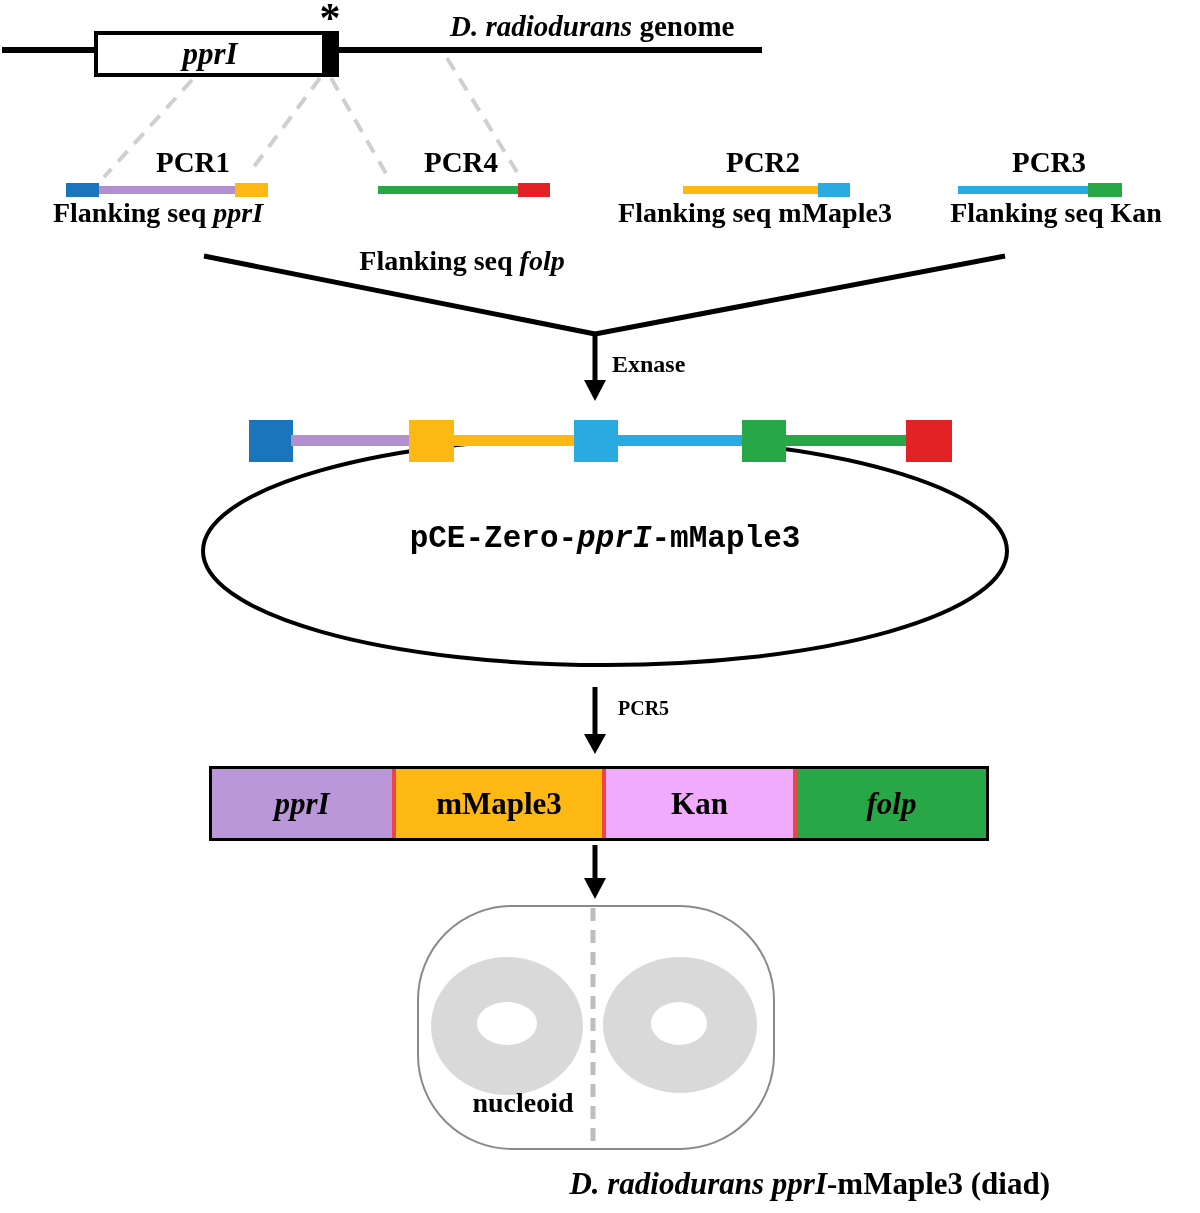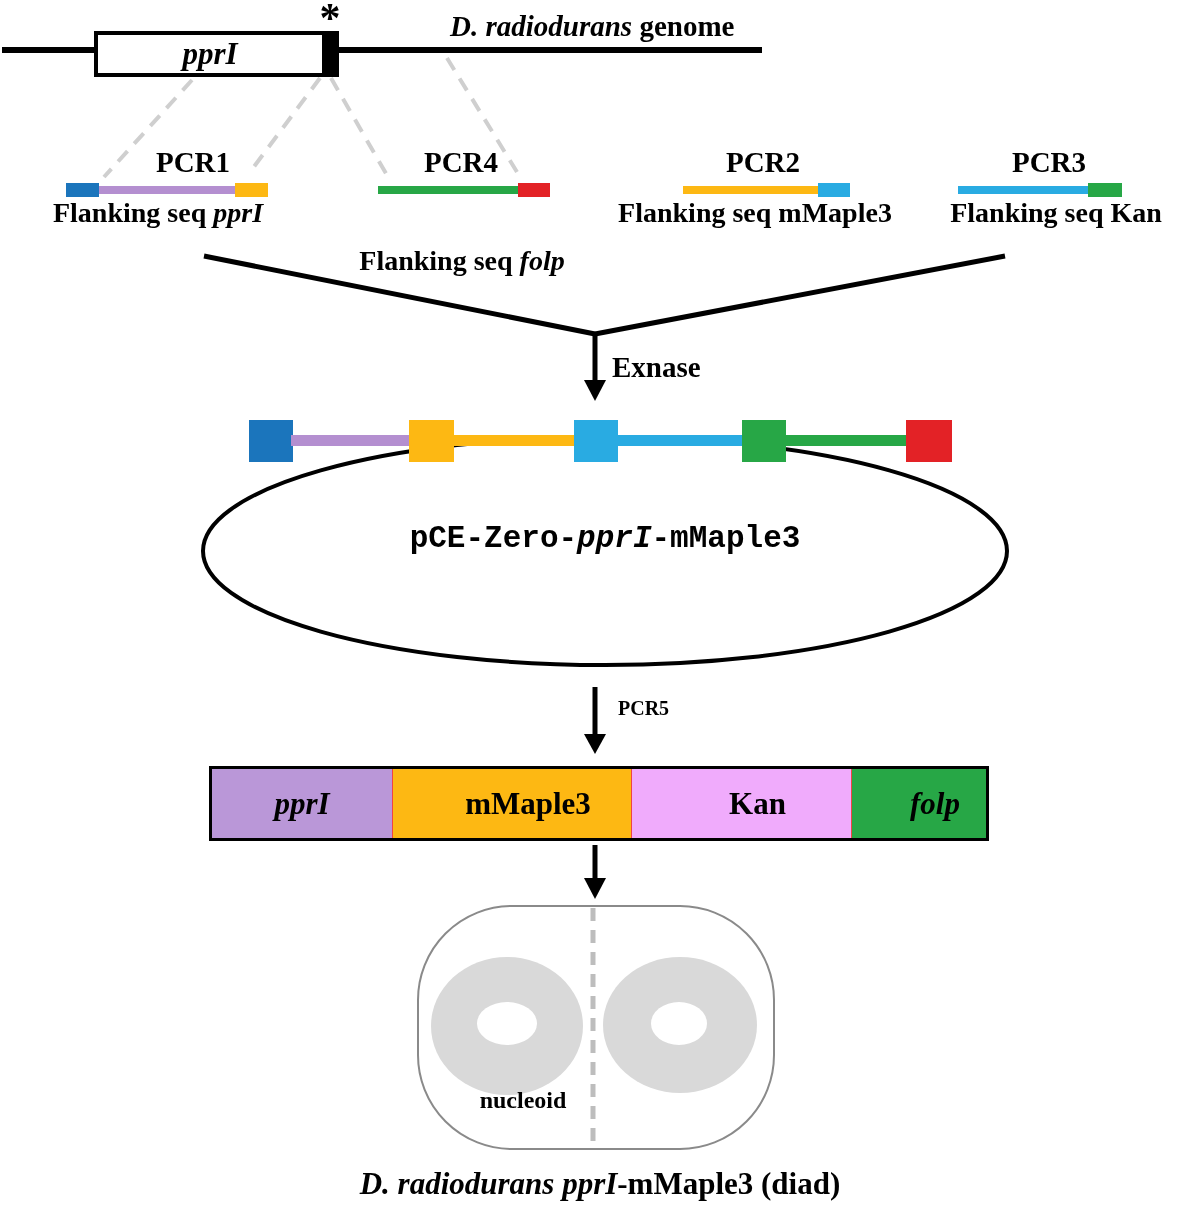--- a/index.html
+++ b/index.html
@@ -15,36 +15,36 @@
   .gene-box{position:absolute;left:94px;top:31px;width:224px;height:38px;background:#fff;border:4px solid #000;z-index:2;
             display:flex;align-items:center;justify-content:center;font-size:31px;font-weight:bold;font-style:italic;}
   .ins-box{position:absolute;left:322px;top:31px;width:17px;height:46px;background:#000;z-index:2;}
   .asterisk{position:absolute;left:306px;top:-6px;width:48px;text-align:center;font-size:42px;font-weight:bold;z-index:3;}
   .genome-lbl{left:450px;top:10px;font-size:29px;}
   .blk{position:absolute;top:183px;height:14px;z-index:2;}
   .thin{position:absolute;top:186px;height:8px;z-index:2;}
   .pcr-name{top:146px;width:120px;font-size:29px;text-align:center;}
   .frag-cap{top:197px;font-size:28px;text-align:center;}
   
-  .exnase-lbl{left:612px;top:351px;font-size:29px;}
+  .exnase-lbl{left:612px;top:351px;font-size:24px;}
   .pcr5-lbl{left:618px;top:697px;font-size:20px;}
   
   .sq{position:absolute;top:420px;height:42px;z-index:2;}
   .seg-line{position:absolute;top:435px;height:11px;z-index:2;}
   .plasmid-lbl{left:405px;top:521px;width:400px;font-size:31px;text-align:center;font-family:Liberation Mono, monospace;}
   
   .construct{position:absolute;left:209px;top:766px;width:774px;height:69px;border:3px solid #000;display:flex;z-index:2;}
   .construct .seg{height:100%;display:flex;align-items:center;justify-content:center;font-size:31px;font-weight:bold;}
-  .construct .seg + .seg{border-left:1px solid #ef4444;padding-left:32px;}
+  .construct .seg + .seg{border-left:4px solid #ef4444;}
   
   .cell{position:absolute;left:417px;top:905px;width:354px;height:241px;border:2px solid #8a8a8a;border-radius:95px;background:transparent;z-index:2;}
   .donut{position:absolute;border-radius:50%;z-index:2;}
   .hole{position:absolute;border-radius:50%;background:#fff;z-index:3;}
-  .nucleoid-lbl{left:433px;top:1087px;width:180px;font-size:24px;text-align:center;z-index:4;}
-  .bottom-cap{left:150px;top:1166px;width:900px;font-size:31px;text-align:center;}
+  .nucleoid-lbl{left:433px;top:1087px;width:180px;font-size:28px;text-align:center;z-index:4;}
+  .bottom-cap{left:150px;top:1166px;width:900px;font-size:31px;text-align:right;}
 </style>
 </head>
 <body>
 
 <div id="canvas">
 
   <svg id="svg-layer" viewBox="0 0 1200 1213">
 
     <line x1="192" y1="80" x2="104" y2="177" stroke-width="4" stroke-dasharray="14 10" stroke="#cfcfcf"></line>
     <line x1="320" y1="78" x2="250" y2="172" stroke-width="4" stroke-dasharray="14 10" stroke="#cfcfcf"></line>

